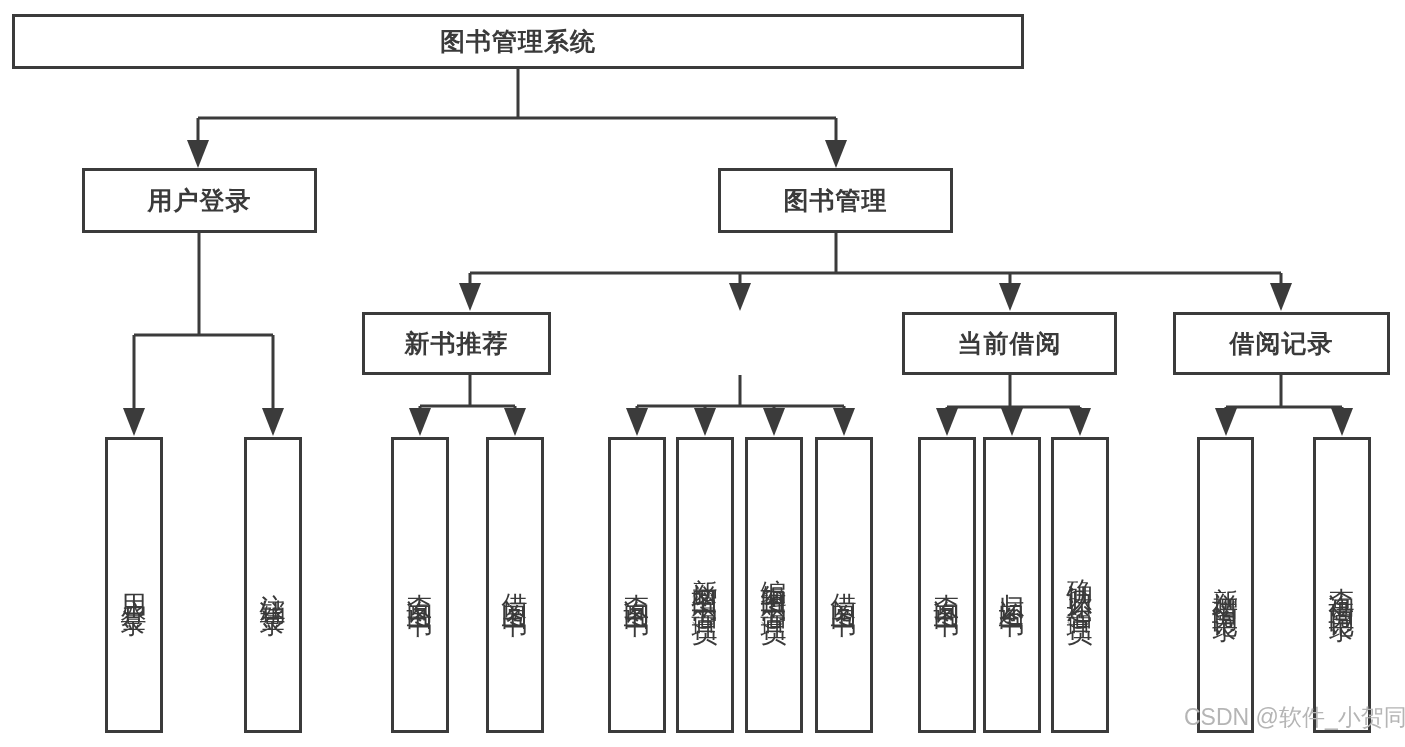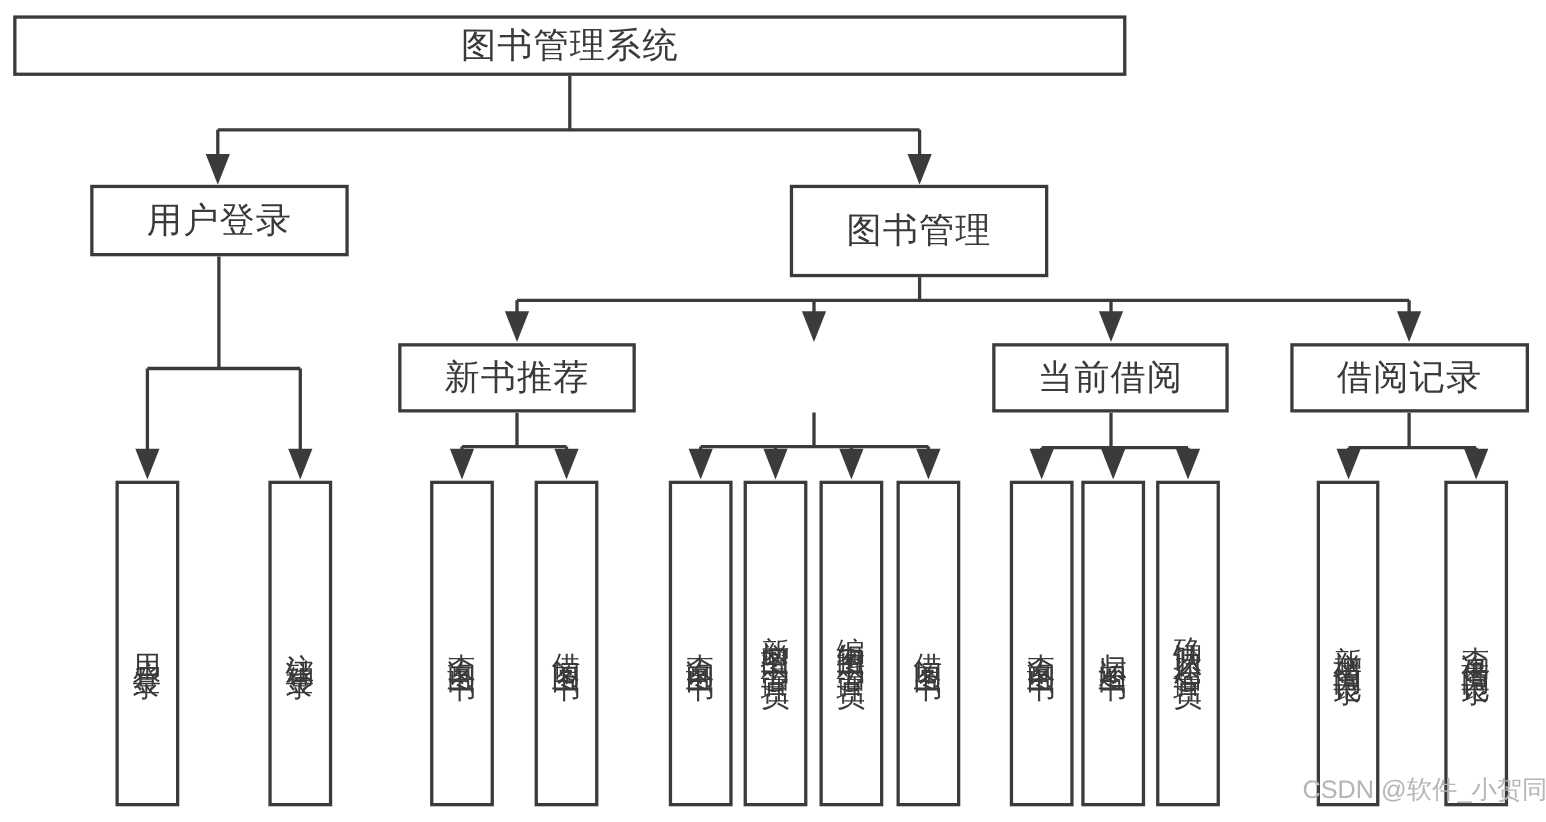--- a/index.html
+++ b/index.html
@@ -37,23 +37,24 @@
     box-sizing:border-box;
     background:#ffffff;
     border:3px solid var(--line);
     display:flex;
     align-items:center;
     justify-content:center;
     color:var(--text);
     z-index:1;
   }
   .hbox{
-    font-size:32px;
+    font-size:25px;
     letter-spacing:1px;
     white-space:nowrap;
+    font-weight:bold;
   }
   .leaf{
     writing-mode:vertical-rl;
     text-orientation:mixed;
     font-size:26px;
     letter-spacing:6px;
     line-height:1;
   }
   .watermark{
     position:absolute;
@@ -106,25 +107,25 @@
     <polygon class="head" points="1331,408 1353,408 1342,436"></polygon>
   </svg>
 
   <div class="box hbox" style="left:12px;top:14px;width:1012px;height:55px;">
     <span>图书管理系统</span>
   </div>
 
   <div class="box hbox" style="left:82px;top:168px;width:235px;height:65px;">
     <span>用户登录</span>
   </div>
-  <div class="box hbox" style="left:718px;top:168px;width:235px;height:84px;">
+  <div class="box hbox" style="left:718px;top:168px;width:235px;height:65px;">
     <span>图书管理</span>
   </div>
 
-  <div class="box hbox" style="left:362px;top:312px;width:216px;height:63px;">
+  <div class="box hbox" style="left:362px;top:312px;width:189px;height:63px;">
     <span>新书推荐</span>
   </div>
   <div class="box hbox" style="left:1173px;top:312px;width:217px;height:63px;">
     <span>借阅记录</span>
   </div>
   <div class="box hbox" style="left:902px;top:312px;width:215px;height:63px;">
     <span>当前借阅</span>
   </div>
 
   <div class="box leaf" style="left:105px;top:437px;width:58px;height:296px;">用户登录</div>

